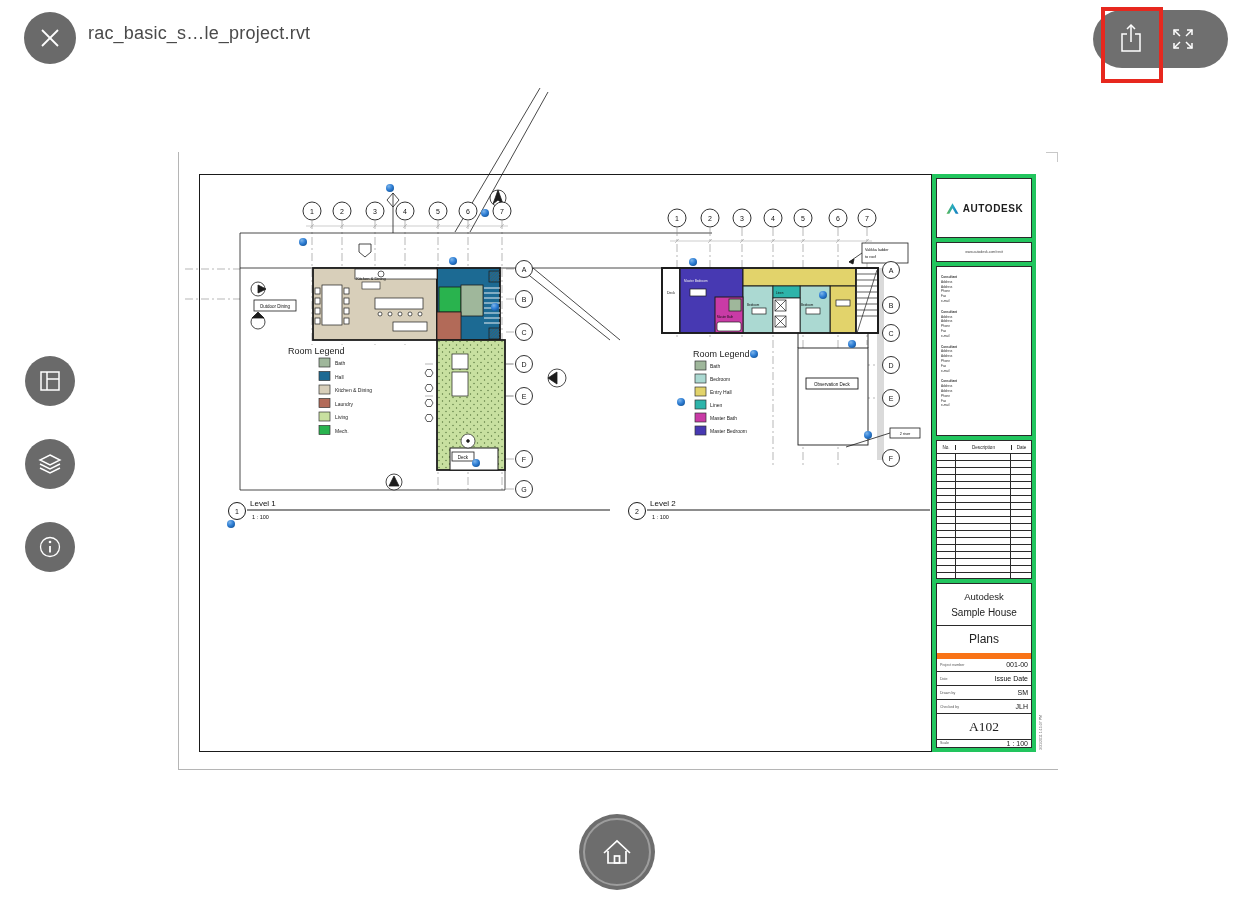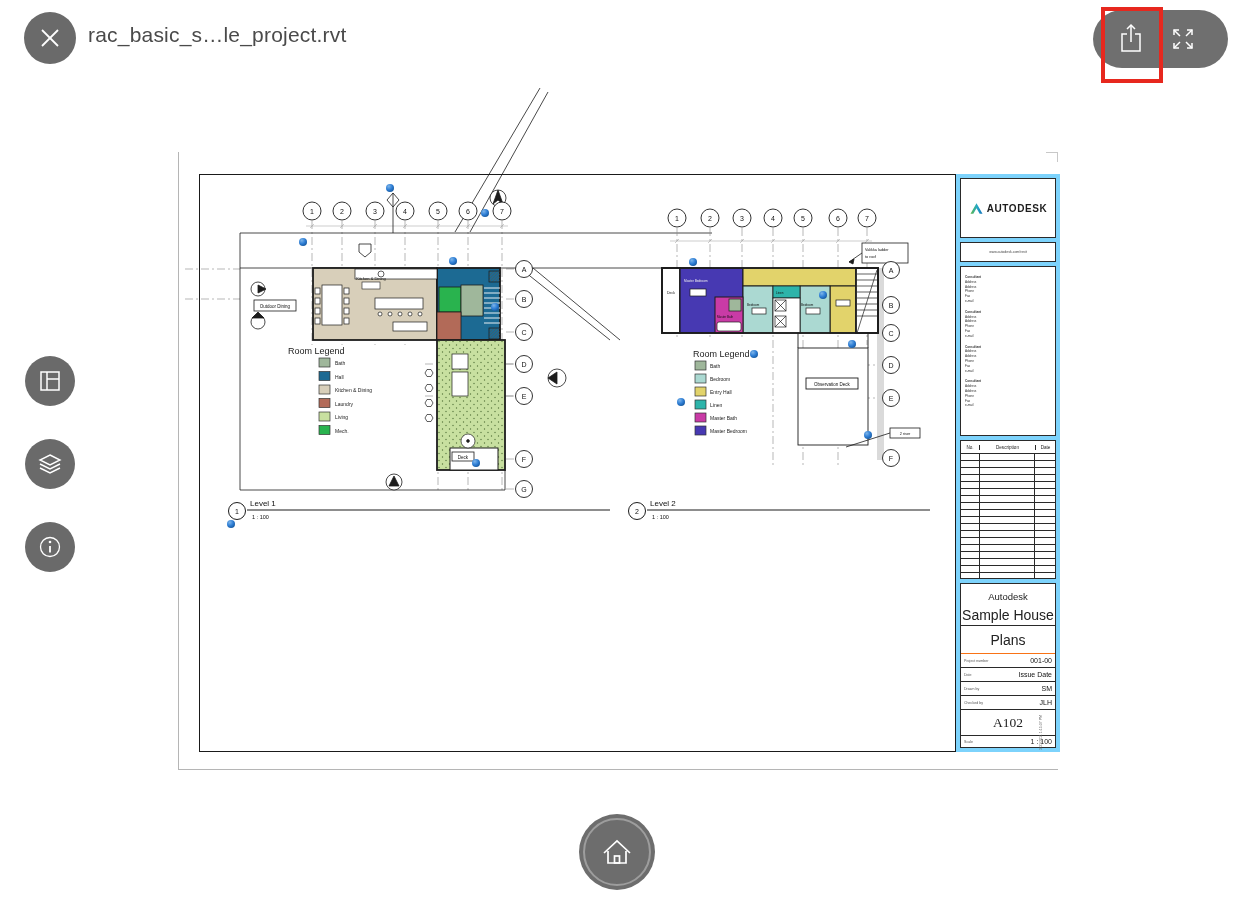--- a/index.html
+++ b/index.html
@@ -4,60 +4,60 @@
 <style>
   html,body{margin:0;padding:0;}
   body{
     width:1233px;height:924px;position:relative;overflow:hidden;
     background:#ffffff;font-family:"Liberation Sans",sans-serif;
     -webkit-font-smoothing:antialiased;
   }
   
   .circle-btn{position:absolute;border-radius:50%;background:#6a6a6a;
     display:flex;align-items:center;justify-content:center;cursor:pointer;z-index:10;}
-  .filename{position:absolute;left:88px;top:23px;font-size:21px;color:#4a4a4a;z-index:10;letter-spacing:.2px;}
+  .filename{position:absolute;left:88px;top:23px;font-size:18px;color:#4a4a4a;z-index:10;letter-spacing:.2px;}
   .pill{position:absolute;left:1093px;top:10px;width:135px;height:58px;border-radius:29px;
     background:#6f6f6f;z-index:10;display:flex;align-items:center;}
   .pill .icon-slot{width:52px;height:58px;display:flex;align-items:center;justify-content:center;cursor:pointer;}
   .pill .icon-slot:first-child{margin-left:12px;}
   .highlight-box{position:absolute;left:1101px;top:7px;width:62px;height:76px;
     border:4px solid #e7281e;z-index:11;box-sizing:border-box;background:transparent;pointer-events:none;}
   .home-btn{position:absolute;left:579px;top:814px;width:76px;height:76px;border-radius:50%;
     background:#6d6d6d;z-index:10;display:flex;align-items:center;justify-content:center;cursor:pointer;}
   .home-ring{position:absolute;inset:4px;border:2px solid #9d9d9d;border-radius:50%;}
   
   .guide{position:absolute;background:#b5b5b5;z-index:1;}
   .sheet{position:absolute;left:199px;top:174px;width:837px;height:578px;
     border:1.5px solid #1a1a1a;background:#fff;box-sizing:border-box;z-index:2;}
   .plan-svg{position:absolute;left:0;top:0;z-index:3;pointer-events:none;}
   svg{font-family:"Liberation Sans",sans-serif;}
   
   .titleblock{position:absolute;left:931px;top:174px;width:105px;height:578px;
-    border-left:1.5px solid #1a1a1a;background:#7dd3fc;box-sizing:border-box;z-index:4;font-size:4px;color:#222;margin-left:24px;}
+    border-left:1.5px solid #1a1a1a;background:#22c55e;box-sizing:border-box;z-index:4;font-size:4px;color:#222;}
   .tb-box{position:absolute;left:4px;right:4px;border:1px solid #2a2a2a;background:#fff;box-sizing:border-box;}
   .tb-logo{top:4px;height:60px;display:flex;align-items:center;justify-content:center;gap:3px;}
   .tb-brand{font-size:10px;font-weight:bold;letter-spacing:.6px;color:#1d1d1d;}
   .tb-web{top:68px;height:20px;display:flex;align-items:center;justify-content:center;font-size:3.5px;color:#444;}
   .tb-cons{top:92px;height:170px;padding:8px 4px;display:flex;flex-wrap:wrap;align-content:flex-start;gap:6px 6px;}
   .cons-block{width:42px;font-size:3.1px;line-height:4.8px;color:#333;}
   .cons-block .l0{font-weight:bold;}
   .tb-rev{top:266px;height:139px;}
   .rev-head{height:12px;display:flex;font-size:4.6px;align-items:center;border-bottom:0;}
   .rev-head span{display:block;text-align:center;}
   .rev-c1{width:18px;border-right:1px solid #2a2a2a;}
   .rev-c2{width:55px;border-right:1px solid #2a2a2a;}
   .rev-c3{flex:1;}
   .rev-row{height:6px;border-top:1px solid #2a2a2a;position:relative;}
   .rev-row::before{content:"";position:absolute;left:18px;top:0;bottom:0;border-left:1px solid #2a2a2a;}
   .rev-row::after{content:"";position:absolute;left:73px;top:0;bottom:0;border-left:1px solid #2a2a2a;}
   .tb-info{top:409px;height:165px;display:flex;flex-direction:column;}
   .info-client{height:41px;text-align:center;border-bottom:1px solid #2a2a2a;}
   .info-client .client{font-size:9.5px;margin-top:7px;}
-  .info-client .project{font-size:14px;margin-top:5px;}
-  .info-title{height:27px;border-bottom:1px solid #f97316;display:flex;align-items:center;justify-content:center;font-size:14px;}
+  .info-client .project{font-size:10px;margin-top:5px;}
+  .info-title{height:27px;border-bottom:6px solid #f97316;display:flex;align-items:center;justify-content:center;font-size:12px;}
   .info-field{height:13px;border-bottom:1px solid #2a2a2a;display:flex;align-items:center;justify-content:space-between;padding:0 3px;}
   .info-field .fl{font-size:3.6px;color:#555;}
   .info-field .fv{font-size:7px;color:#111;}
   .info-num{height:25px;border-bottom:1px solid #2a2a2a;display:flex;align-items:center;justify-content:center;font-size:13.5px;font-family:Liberation Serif, serif;}
   .info-scale{flex:1;display:flex;align-items:center;justify-content:space-between;padding:0 3px;}
   .info-scale .fl{font-size:3.6px;color:#555;}
   .info-scale .fv{font-size:7px;}
   .plot-stamp{position:absolute;left:1039px;top:750px;transform:rotate(-90deg);transform-origin:left top;
     font-size:3.6px;color:#666;white-space:nowrap;z-index:4;}
 </style>

